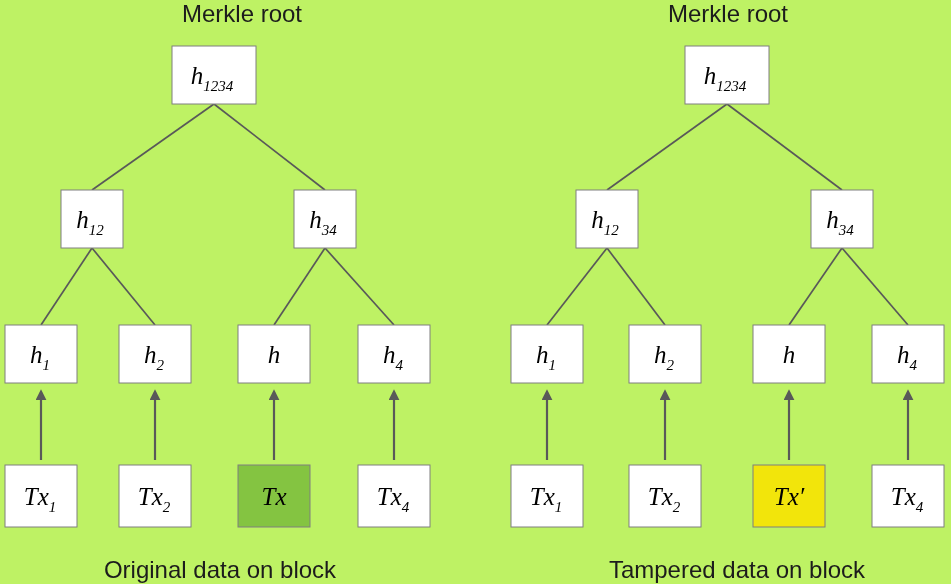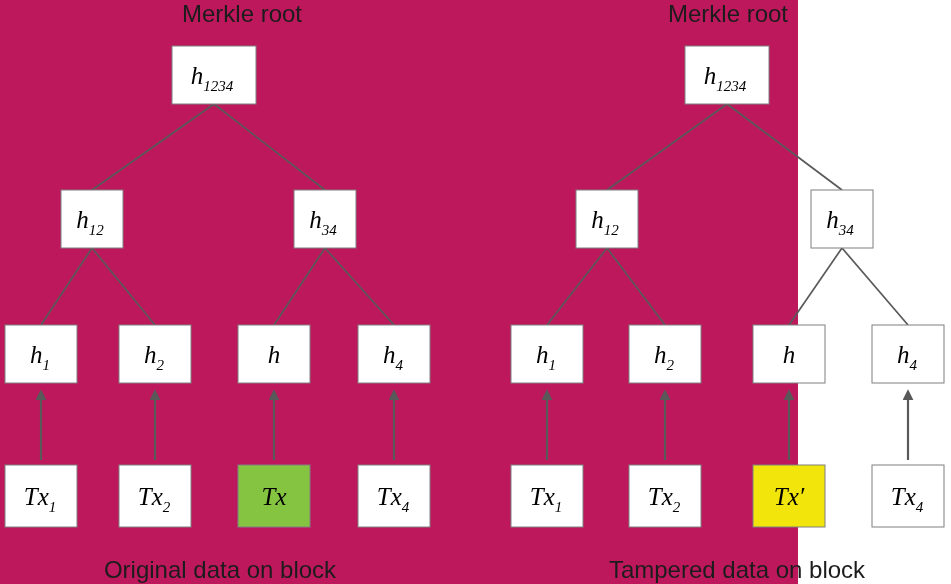--- a/index.html
+++ b/index.html
@@ -1,16 +1,16 @@
 <!DOCTYPE html>
 <html><head>
 <meta charset="utf-8">
 <style>
   html, body { margin: 0; padding: 0; background: #ffffff; }
-  .stage { position: relative; width: 798px; height: 584px; background: #be185d; }
+  .stage { position: relative; width: 951px; height: 584px; background: #bef264; }
   svg { display: block; }
   .box   { fill: #ffffff; stroke: #7f7f7f; stroke-width: 1; }
   .txbox { stroke: #7f7f7f; stroke-width: 1; }
   .edge  { stroke: #595959; stroke-width: 1.7; }
   .arrow { stroke: #595959; stroke-width: 2.2; }
   .nodelabel {
     font-family: "Liberation Serif", "DejaVu Serif", serif;
     font-style: italic;
     font-size: 25px;
     fill: #000000;

